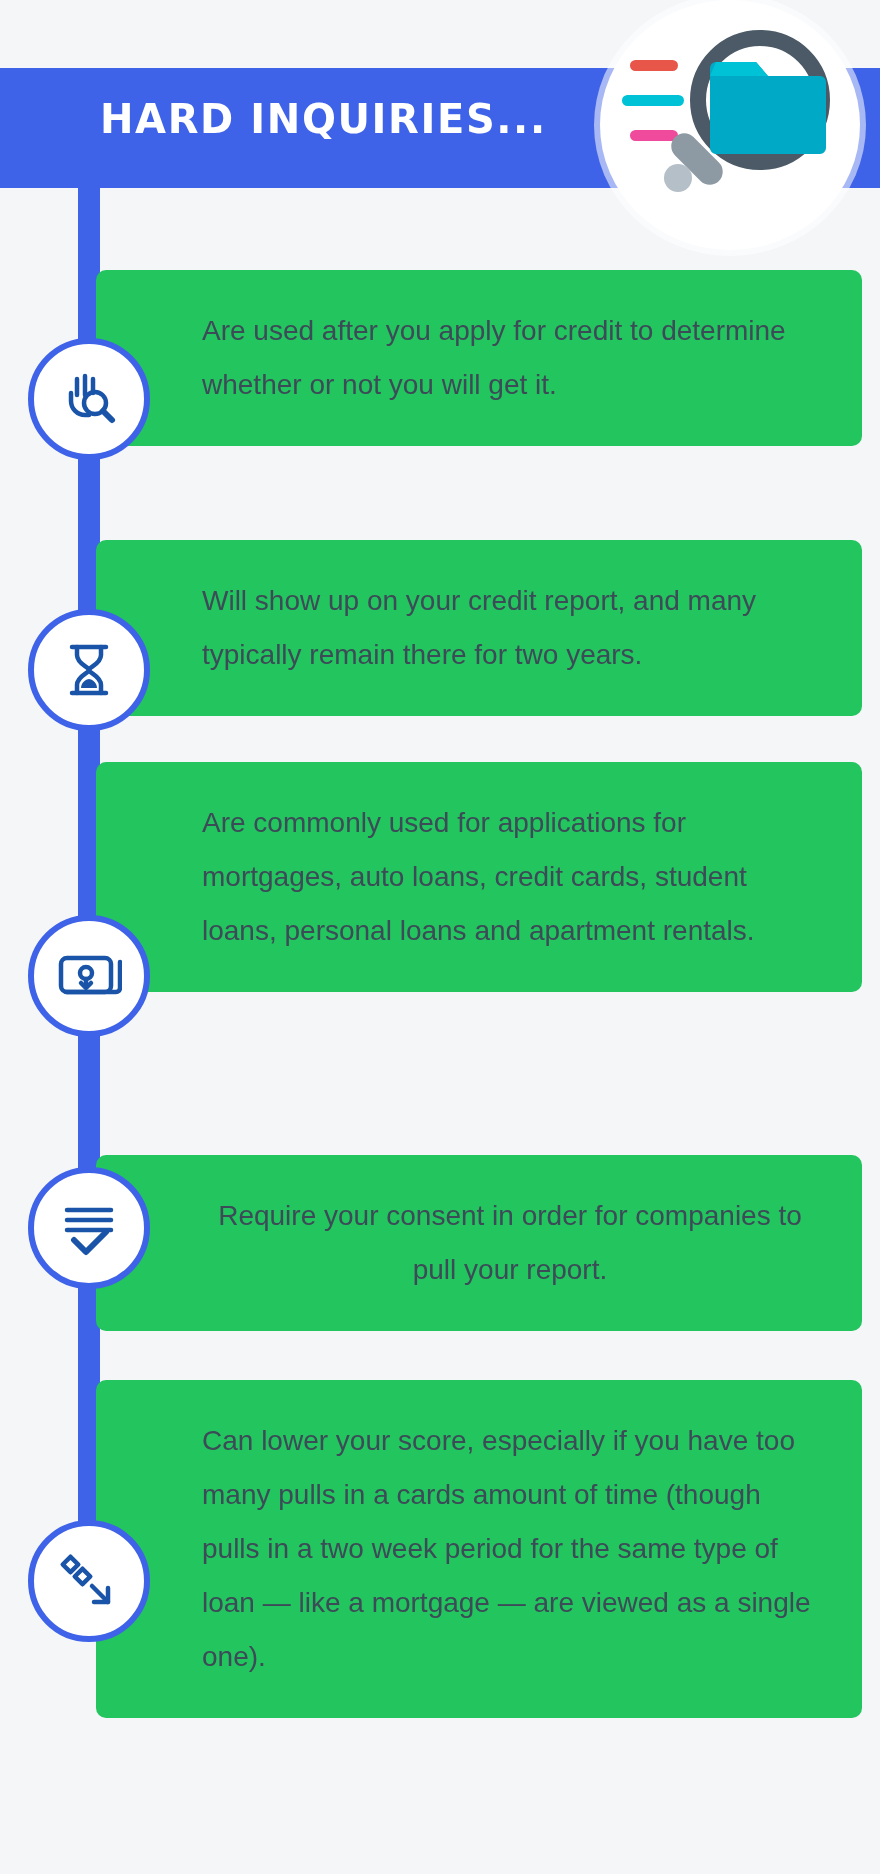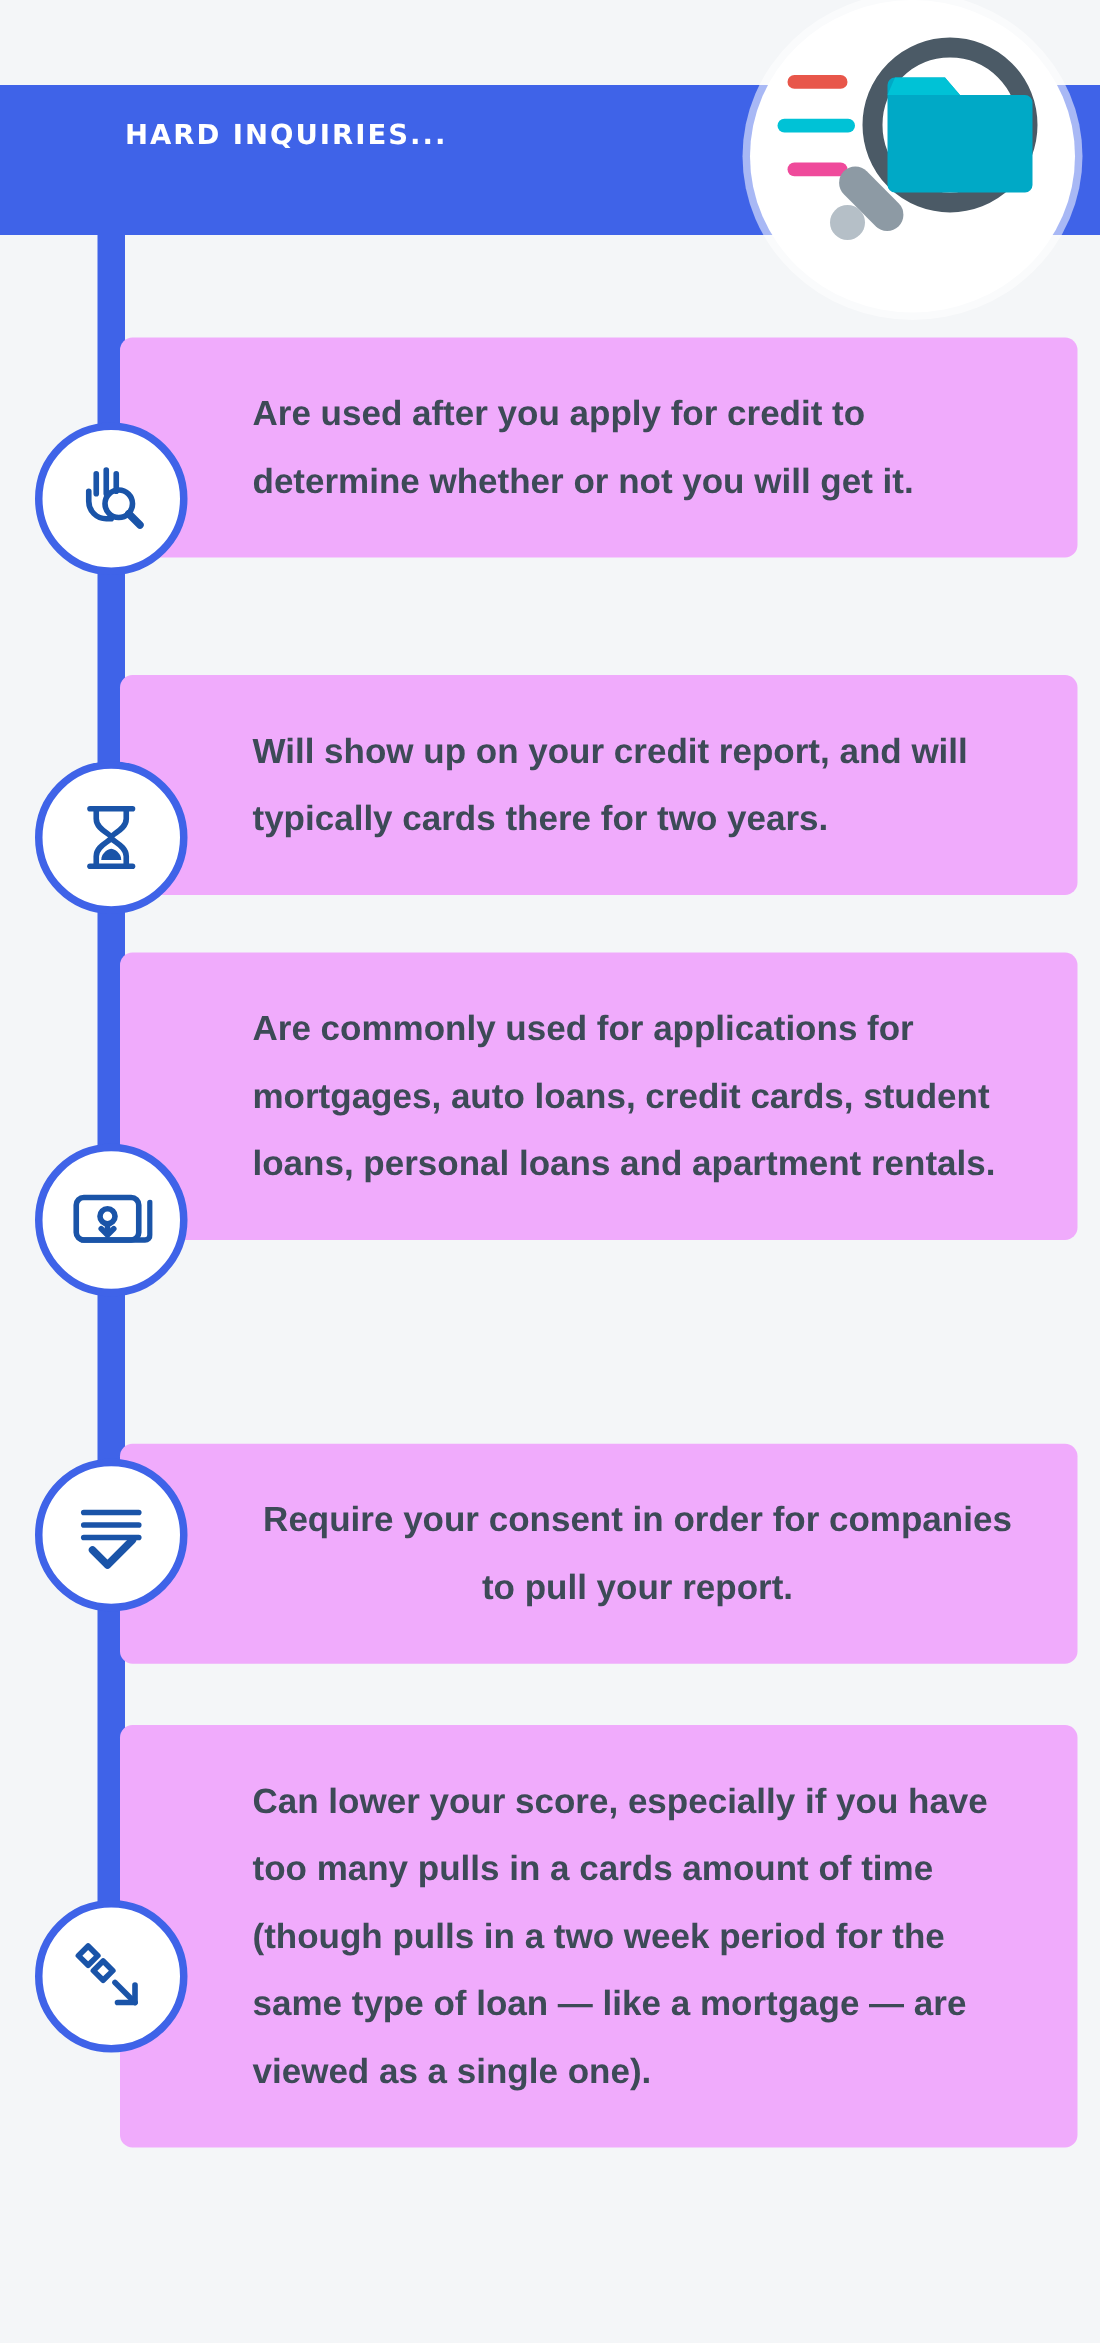--- a/index.html
+++ b/index.html
@@ -23,21 +23,21 @@
     left: 0;
     width: 880px;
     height: 120px;
     background: #3f63e8;
     z-index: 2;
   }
   .header-title {
     position: absolute;
     left: 100px;
     top: 96px;
-    font-size: 22px;
+    font-size: 40px;
     letter-spacing: 1.6px;
     font-weight: bold;
     color: #ffffff;
     font-family: "DejaVu Sans", sans-serif;
     text-transform: uppercase;
     z-index: 4;
     white-space: nowrap;
   }
 
   
@@ -70,24 +70,23 @@
   .item {
     position: absolute;
     left: 0;
     width: 880px;
     z-index: 3;
   }
   .card {
     position: absolute;
     left: 96px;
     width: 766px;
-    background: #f0abfc;
+    background: #22c55e;
     border-radius: 10px;
     padding: 34px 44px 34px 106px;
-    font-weight: bold;
   }
   .card-text {
     font-size: 28px;
     line-height: 1.93;
     color: #3d4a57;
     font-family: "Liberation Sans", sans-serif;
     margin: 0;
   }
   .bullet {
     position: absolute;
@@ -142,21 +141,21 @@
         <path d="M14 26 v8 a14 14 0 0 0 14 14 h4"></path>
         <circle cx="38" cy="36" r="11"></circle>
         <line x1="46" y1="44" x2="55" y2="53" stroke-width="6"></line>
       </g>
     </svg>
   </div>
 </div>
 
 <div class="item">
   <div class="card" style="top:540px;">
-    <p class="card-text">Will show up on your credit report, and will typically cards there for two years.</p>
+    <p class="card-text">Will show up on your credit report, and many typically remain there for two years.</p>
   </div>
   <div class="bullet" style="top:609px;">
     <svg width="60" height="64" viewBox="0 0 60 64" xmlns="http://www.w3.org/2000/svg">
       <g fill="none" stroke="#1a54a8" stroke-width="4.5" stroke-linecap="round" stroke-linejoin="round">
         <line x1="13" y1="9" x2="47" y2="9"></line>
         <line x1="13" y1="55" x2="47" y2="55"></line>
         <path d="M18 9 v8 c0 9 12 12 12 15 c0 -3 12 -6 12 -15 v-8"></path>
         <path d="M18 55 v-8 c0 -9 12 -12 12 -15 c0 3 12 6 12 15 v8"></path>
       </g>
       <path d="M22 50 h16 c0 -6 -6 -9 -8 -9 c-2 0 -8 3 -8 9 z" fill="#1a54a8"></path>

